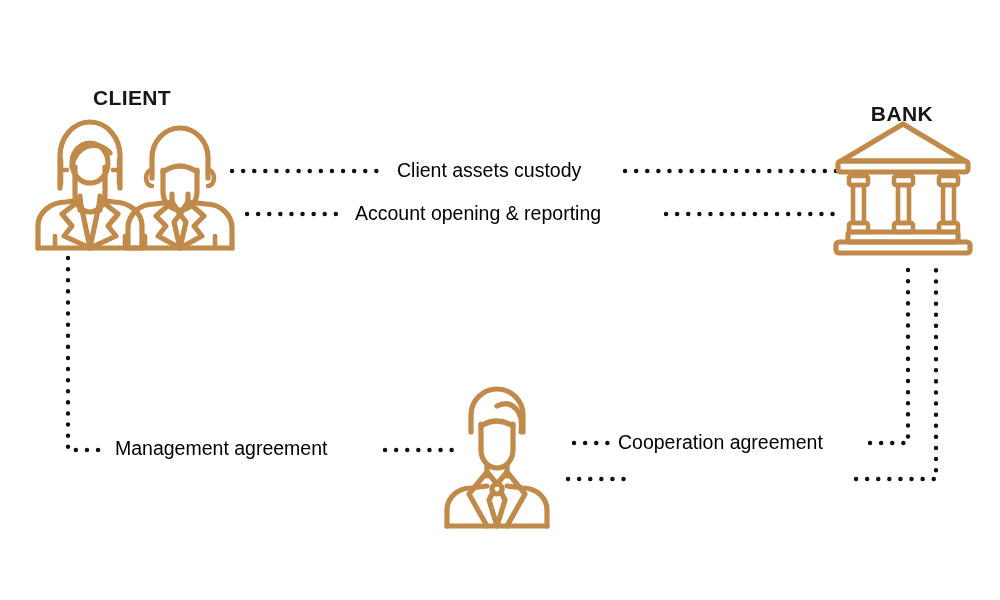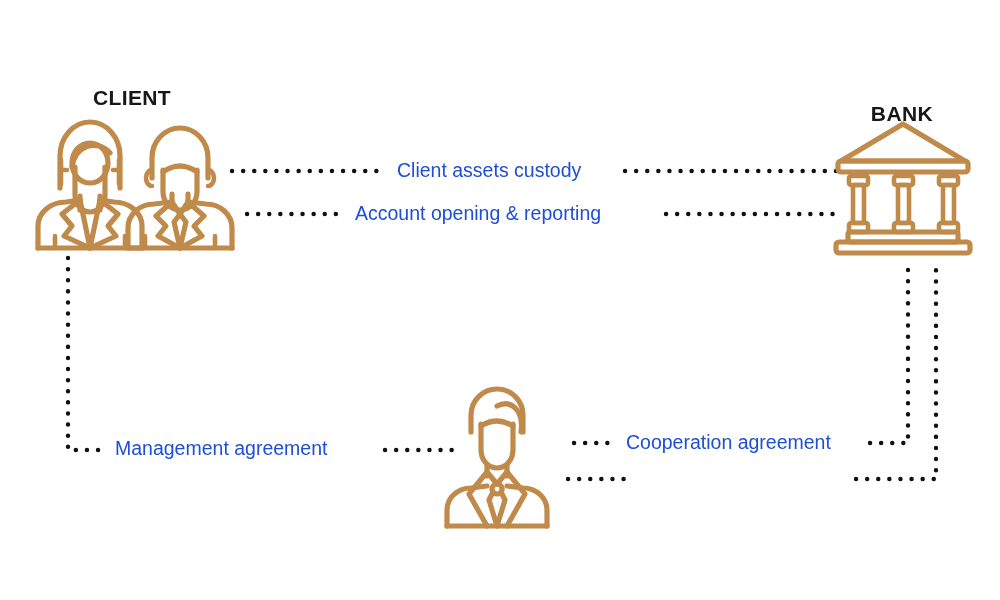--- a/index.html
+++ b/index.html
@@ -18,29 +18,29 @@
     text-align:center;
     line-height:1.26;
     white-space:pre-line;
   }
   #client-title{left:33px;top:85px;width:198px;font-size:21px;}
   #bank-title{left:828px;top:85px;width:148px;font-size:21px;margin-top:16px;}
   #eam-title{left:357px;top:335px;width:280px;font-size:20px;}
 
   .link-label{
     position:absolute;
-    color:#1d4ed8;
+    color:#000000;
     font-size:19.5px;
     white-space:nowrap;
     line-height:1;
   }
   #lbl-custody{left:397px;top:161px;}
   #lbl-account{left:355px;top:204px;}
   #lbl-mgmt{left:115px;top:439px;}
-  #lbl-coop{left:618px;top:433px;margin-left:8px;}
+  #lbl-coop{left:618px;top:433px;}
   #lbl-deleg{left:640px;top:469px;}
 
   svg.layer{position:absolute;left:0;top:0;width:1000px;height:600px;}
   .dotline{
     fill:none;
     stroke:#111111;
     stroke-width:4.4;
     stroke-linecap:round;
     stroke-dasharray:0.1 11;
   }

